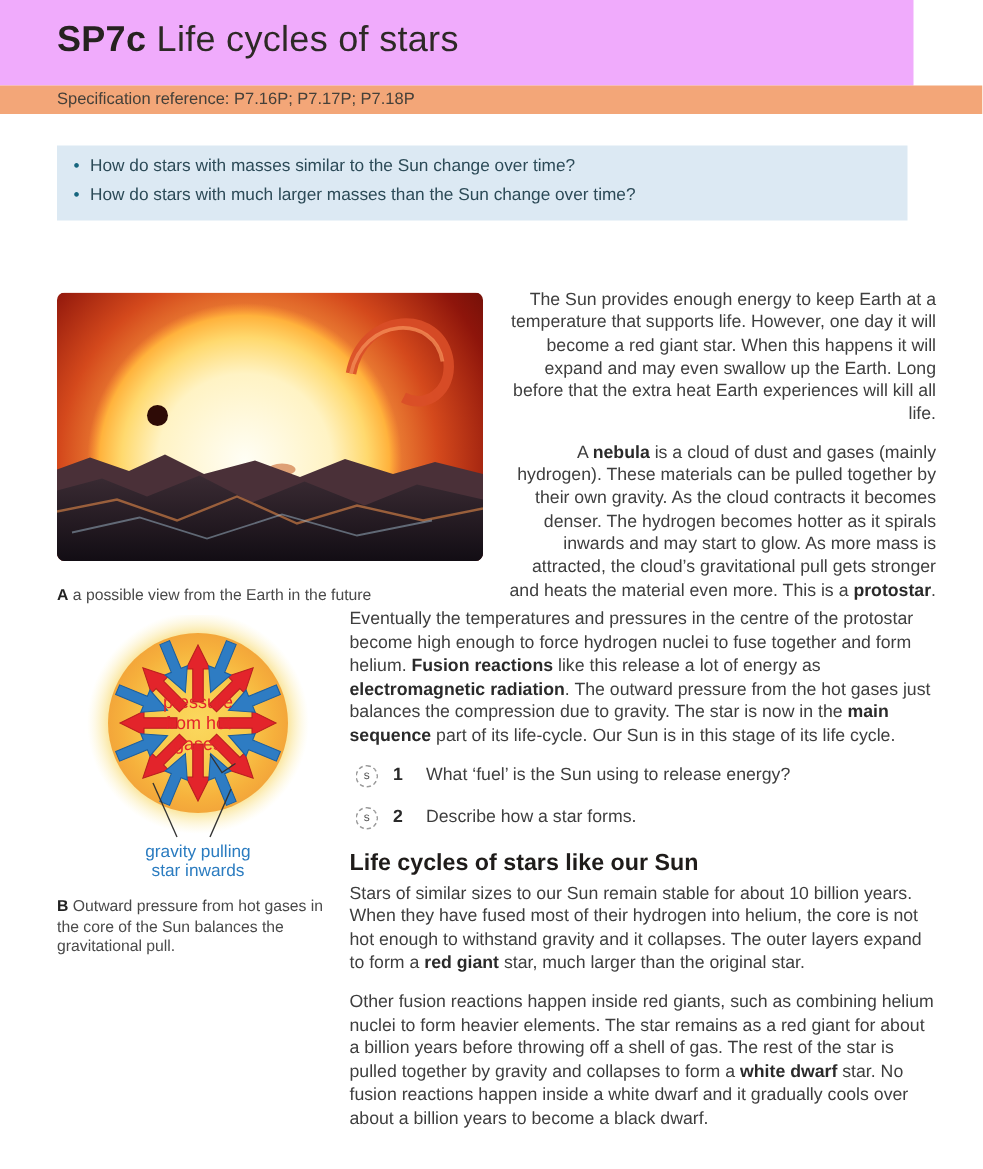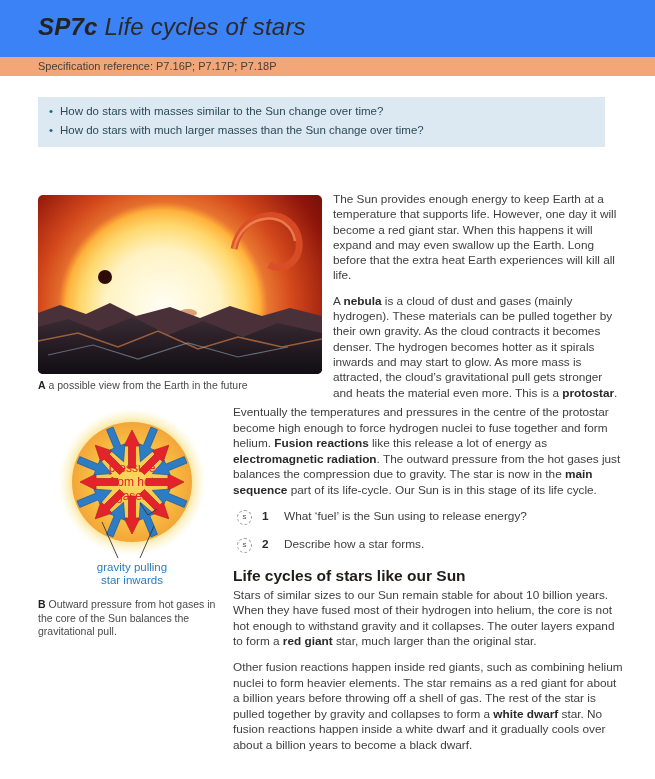--- a/index.html
+++ b/index.html
@@ -1,20 +1,20 @@
 <!DOCTYPE html>
 <html><head>
 <meta charset="utf-8">
 <style>
   html,body{margin:0;padding:0;background:#ffffff;}
   .page{position:relative;width:655px;height:779px;background:#fff;overflow:hidden;
         font-family:"Liberation Sans",sans-serif;color:#3e3e3e;}
 
   
-  .band-main{position:absolute;left:0;top:0;width:655px;height:57px;background:#3b82f6;font-style:italic;}
+  .band-main{position:absolute;left:0;top:0;width:609px;height:57px;background:#f0abfc;}
   .band-title{position:absolute;left:38px;top:13px;font-size:24px;color:#2d2926;letter-spacing:.2px;}
   .band-title b{font-weight:700;color:#262220;}
   .band-title span.t{font-weight:400;}
   .band-spec{position:absolute;left:0;top:57px;width:655px;height:19px;background:#f3a678;padding-left:12px;}
   .band-spec .txt{position:absolute;left:38px;top:0;line-height:19px;font-size:11px;color:#454039;}
 
   
   .prog{position:absolute;left:38px;top:97px;width:567px;}
   .prog-head{position:relative;height:25px;background:#0b7e9b;color:#fff;
              font-size:12.5px;font-weight:bold;line-height:25px;padding-left:8px;box-sizing:border-box;}
@@ -22,24 +22,24 @@
              clip-path:polygon(0 0,100% 100%,0 100%);}
   .prog-body{background:#dce9f3;padding:5px 26px 7px 8px;}
   .prog-body ul{margin:0;padding:0;list-style:none;}
   .prog-body li{position:relative;padding-left:14px;font-size:11.5px;line-height:19px;color:#2c4a57;}
   .prog-body li::before{content:"•";position:absolute;left:3px;color:#16657e;}
 
   
   .photo{position:absolute;left:38px;top:195px;width:284px;height:179px;border-radius:5px;overflow:hidden;}
   .caption{font-size:10.5px;color:#4a4a4a;line-height:13.5px;}
   .caption b{color:#222;}
-  .cap-a{position:absolute;left:38px;top:379px;width:284px;}
-
-  
-  .col-right{position:absolute;left:333px;top:192px;width:291px;font-size:11.8px;line-height:15.3px;color:#3e3e3e;}
+  .cap-a{position:absolute;left:38px;top:391px;width:284px;}
+
+  
+  .col-right{position:absolute;left:333px;top:192px;width:291px;font-size:11.8px;line-height:15.3px;color:#3e3e3e;text-align:right;}
   .col-mid{position:absolute;left:233px;top:405px;width:392px;font-size:11.8px;line-height:15.6px;color:#3e3e3e;}
   .col-right p,.col-mid p{margin:0 0 10px 0;}
   h3.sec{font-size:15.5px;font-weight:bold;color:#1f1c1a;margin:10px 0 3px 0;line-height:18px;}
   .col-mid h3.sec{margin-top:14px;}
   b{color:#2a2a2a;}
 
   
   .qblock{margin:6px 0 2px 0;}
   .qrow{display:flex;align-items:flex-start;margin:0 0 12px 0;}
   .qicon{flex:0 0 auto;width:13px;height:13px;border:1.5px dashed #9b9b9b;border-radius:50%;

